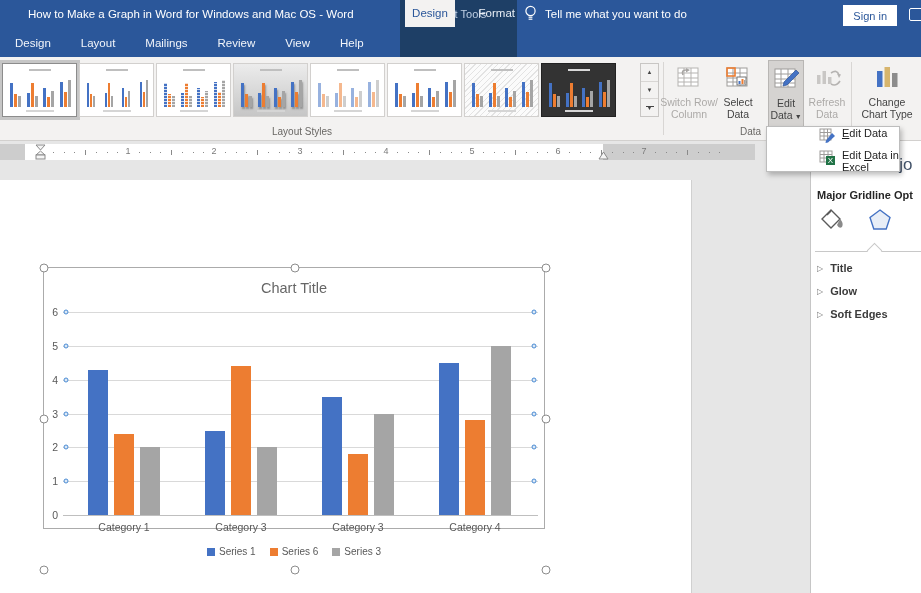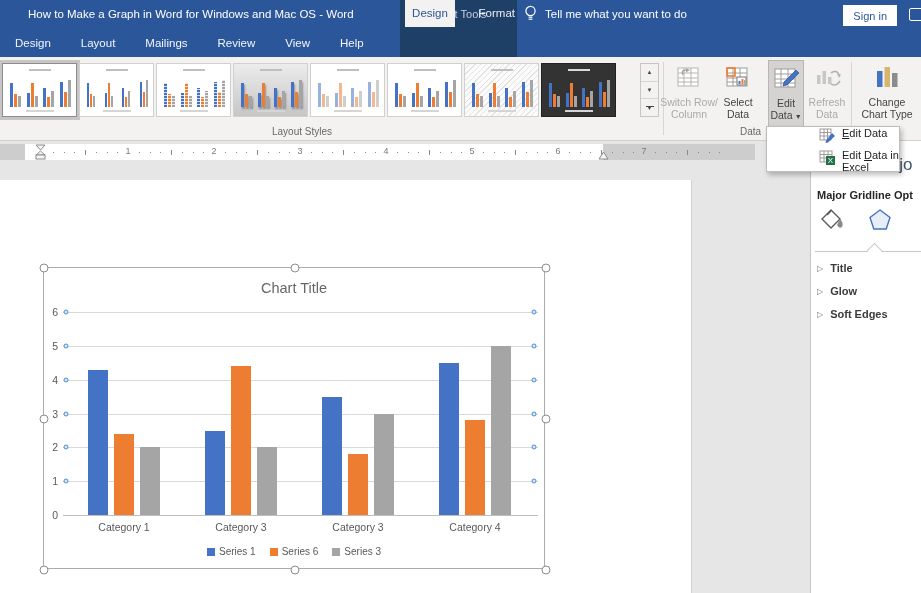--- a/index.html
+++ b/index.html
@@ -58,21 +58,21 @@
   .ruler-active { position:absolute; left:25px; top:0; width:578px; height:16px; background:#FFFFFF; }
   .ruler-num { position:absolute; top:2px; font-size:9px; color:#7A7A7A; transform:translateX(-50%); }
   .tick-dot { position:absolute; top:8px; width:1px; height:1px; background:#8A8A8A; }
   .tick-half { position:absolute; top:6px; width:1px; height:5px; background:#8A8A8A; }
 
   
   .doc-area { position:absolute; left:0; top:141px; width:810px; height:452px; background:#E6E6E6; }
   .page { position:absolute; left:0; top:39px; width:692px; height:413px; background:#FFFFFF; border-right:1px solid #D0D0D0; }
 
   
-  .chart-box { position:absolute; left:43px; top:87px; width:502px; height:302px; border:1px solid #ABABAB; background:#FFFFFF; }
+  .chart-box { position:absolute; left:43px; top:87px; width:502px; height:262px; border:1px solid #ABABAB; background:#FFFFFF; }
   .chart-title { position:absolute; top:12px; left:0; width:100%; text-align:center; font-size:14.5px; color:#666666; }
   .gridline { position:absolute; height:1px; background:#D9D9D9; }
   .axis-line { position:absolute; height:1px; background:#BFBFBF; }
   .ytick { position:absolute; width:12px; text-align:right; font-size:10.5px; color:#595959; transform:translateY(-50%); }
   .bar { position:absolute; }
   .cat-label { position:absolute; font-size:10.5px; color:#595959; transform:translateX(-50%); white-space:nowrap; }
   .legend { position:absolute; left:0; width:100%; display:flex; justify-content:center; gap:14px; }
   .legend-item { display:flex; align-items:center; gap:4px; font-size:10px; color:#595959; }
   .legend-swatch { width:8px; height:8px; }
   .sel-dot { position:absolute; width:5px; height:5px; border-radius:50%; border:1.5px solid #4A8BD4; background:#DCE9F7; transform:translate(-50%,-50%); }

